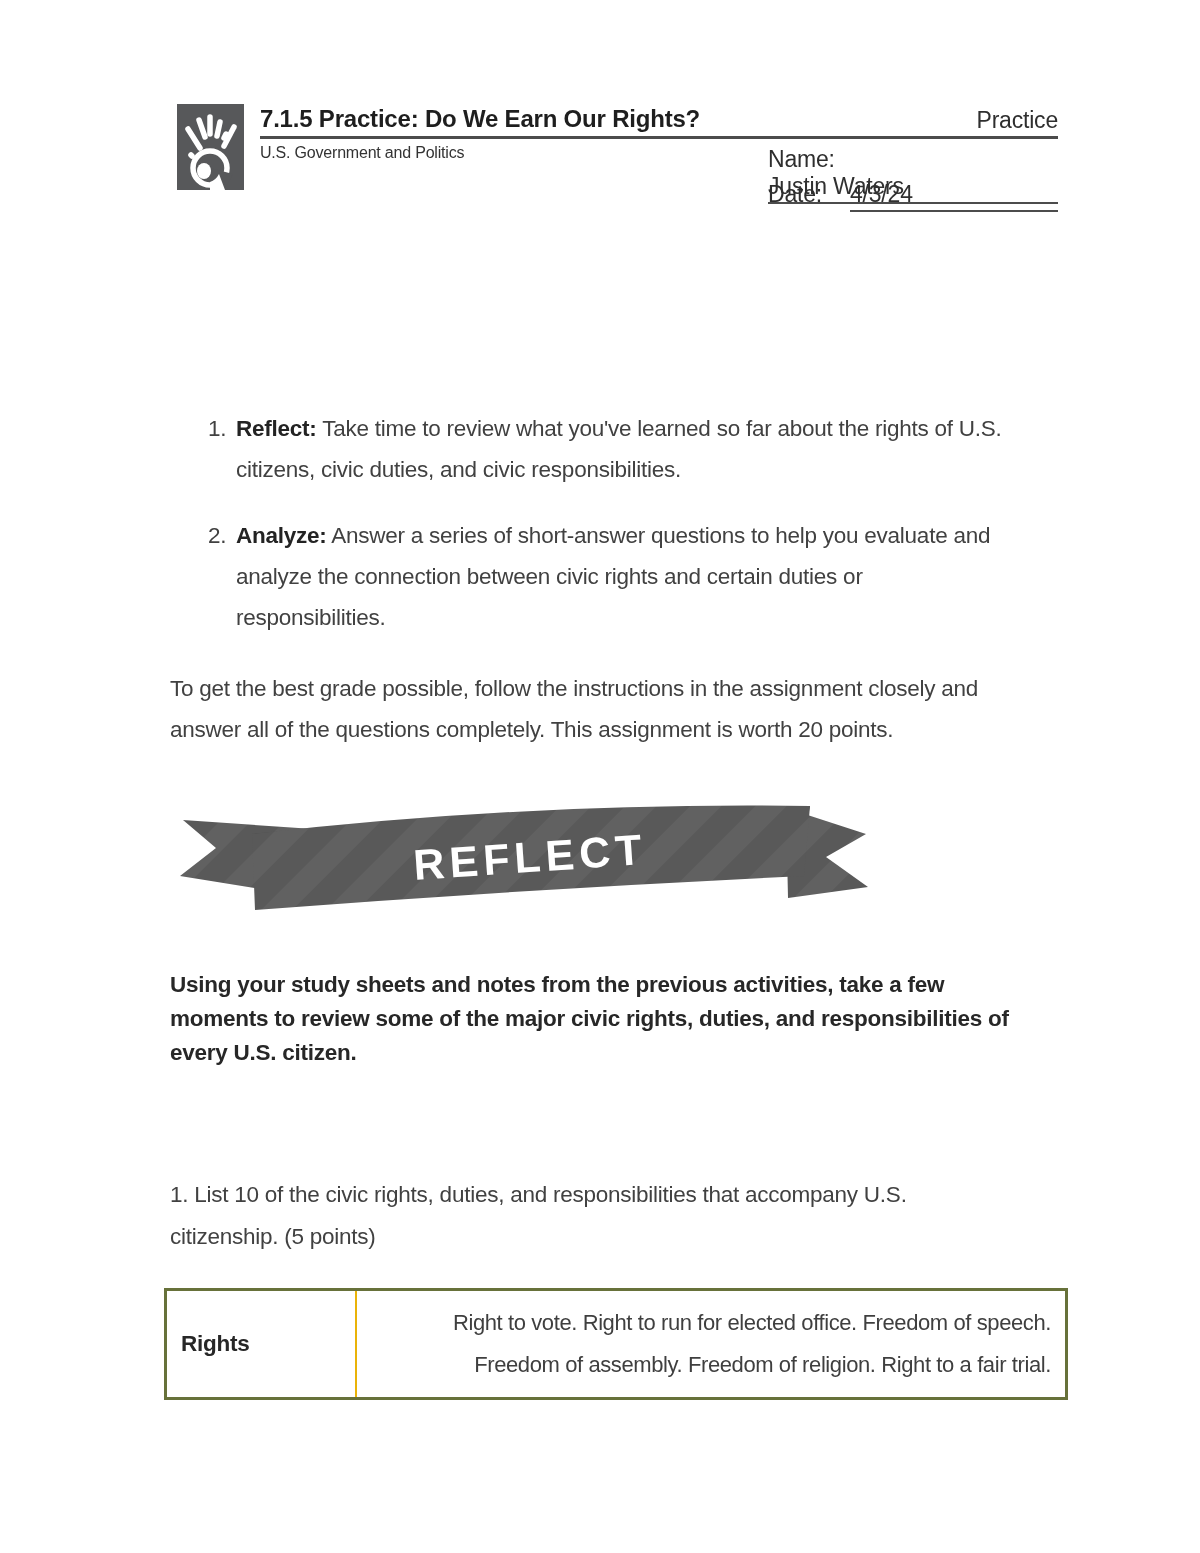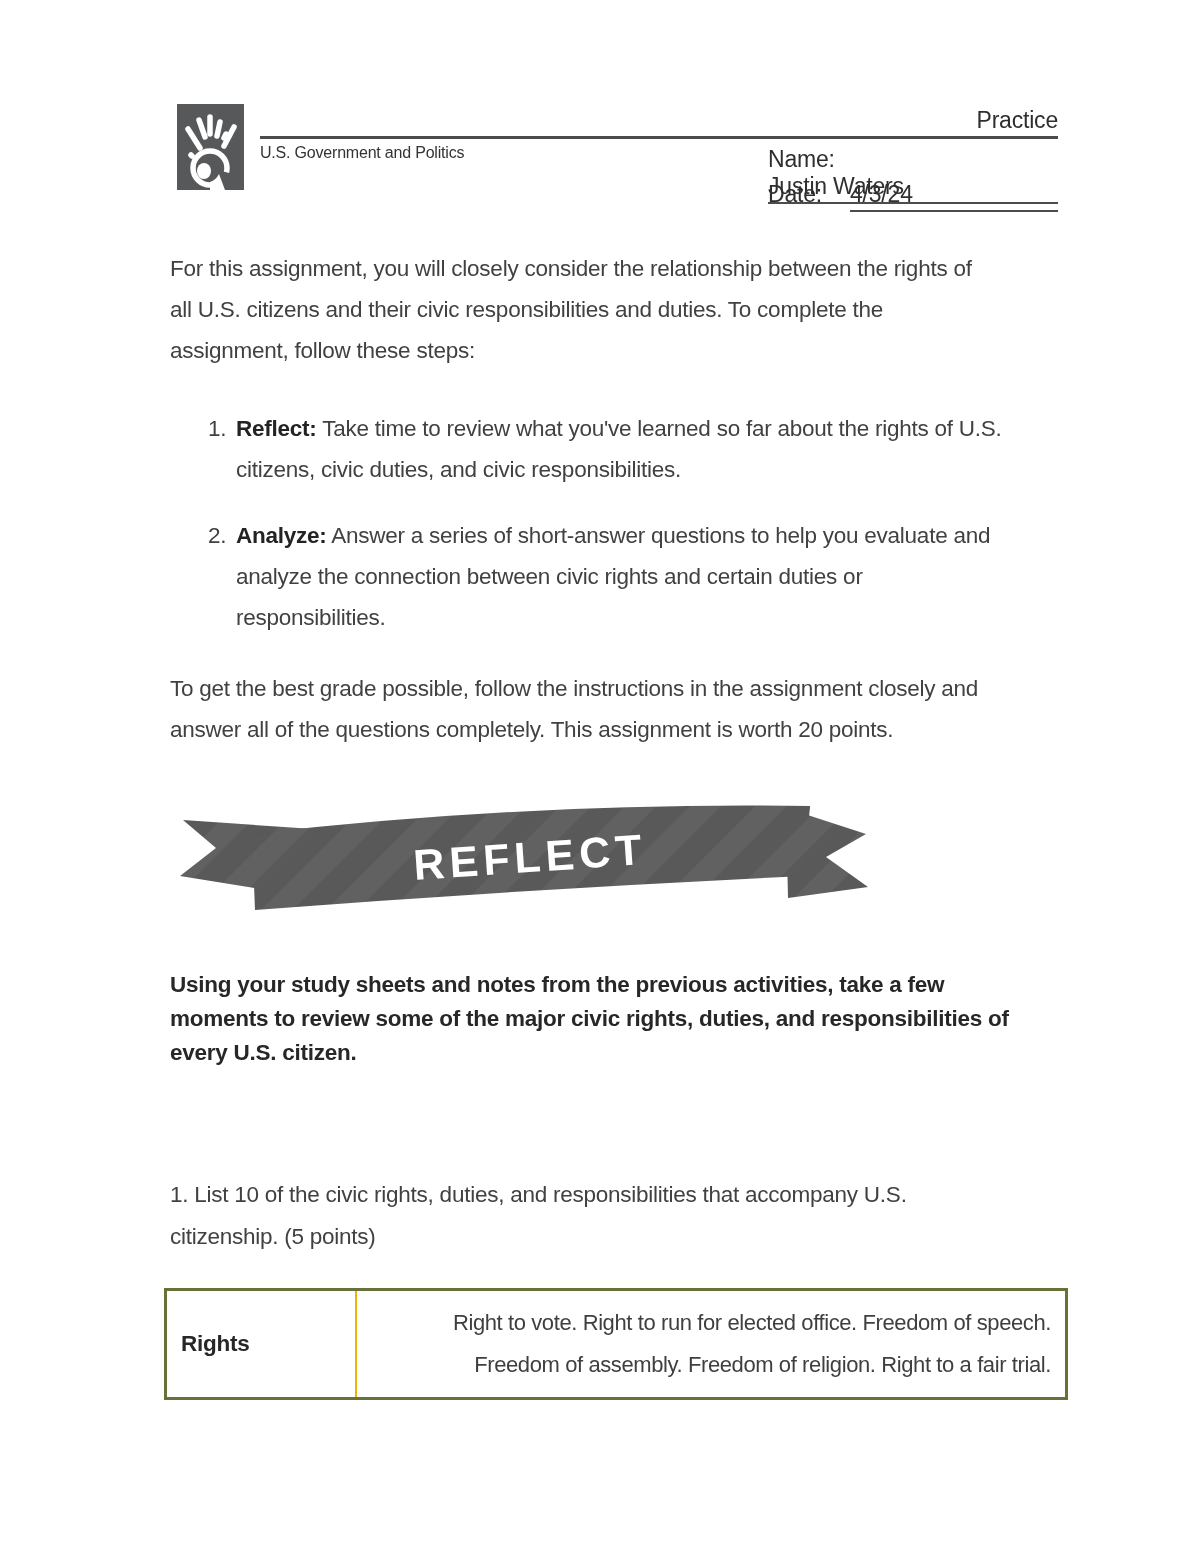--- a/index.html
+++ b/index.html
@@ -97,36 +97,34 @@
         <line x1="49" y1="30" x2="47" y2="34"></line>
         <line x1="14" y1="51" x2="15" y2="52"></line>
       </g>
       <circle cx="33" cy="64" r="17" stroke="#ffffff" stroke-width="5.5" fill="none"></circle>
       <polygon points="33,64 56,70 47,86 33,86" fill="#57585a"></polygon>
       <ellipse cx="27" cy="67" rx="7" ry="8" fill="#ffffff"></ellipse>
       <path d="M33,78 q6,-2 9,-8 l6,16 l-15,0 Z" fill="#ffffff"></path>
     </svg>
   </div>
 
+  <div class="abs doc-title">7.1.5 Practice: Do We Earn Our Rights?</div>
   <div class="abs doc-type">Practice</div>
   <div class="abs title-rule"></div>
   <div class="abs course">U.S. Government and Politics</div>
 
   <div class="abs field-row name">
     <span class="field-label">Name:</span>
     <span class="field-value">Justin Waters</span>
   </div>
   <div class="abs field-row date">
     <span class="field-label">Date:</span>
     <span class="field-value">4/3/24</span>
   </div>
 
-  <div class="abs body-text p-intro pre">For this assignment, you will closely consider the relationship between the rights of
-all U.S. citizens and their civic responsibilities and duties. To complete the
-assignment, follow these steps:</div>
 
   <div class="abs body-text step step-1">
     <span class="step-num">1.</span>
     <span class="step-lead">Reflect:</span>
     <span class="pre">Take time to review what you've learned so far about the rights of U.S.
 citizens, civic duties, and civic responsibilities.</span>
   </div>
 
   <div class="abs body-text step step-2">
     <span class="step-num">2.</span>

